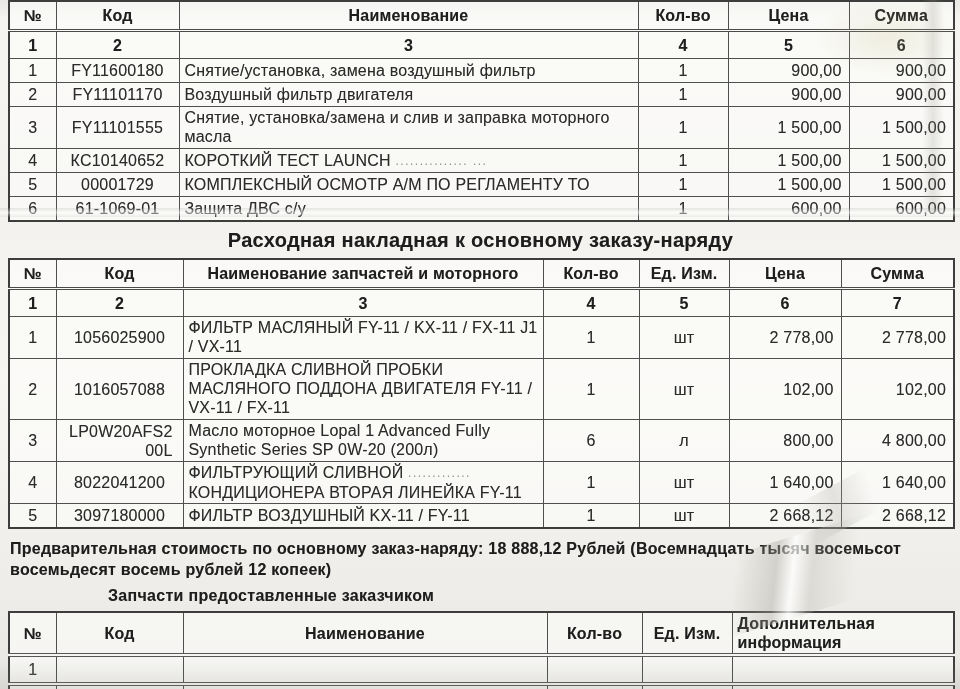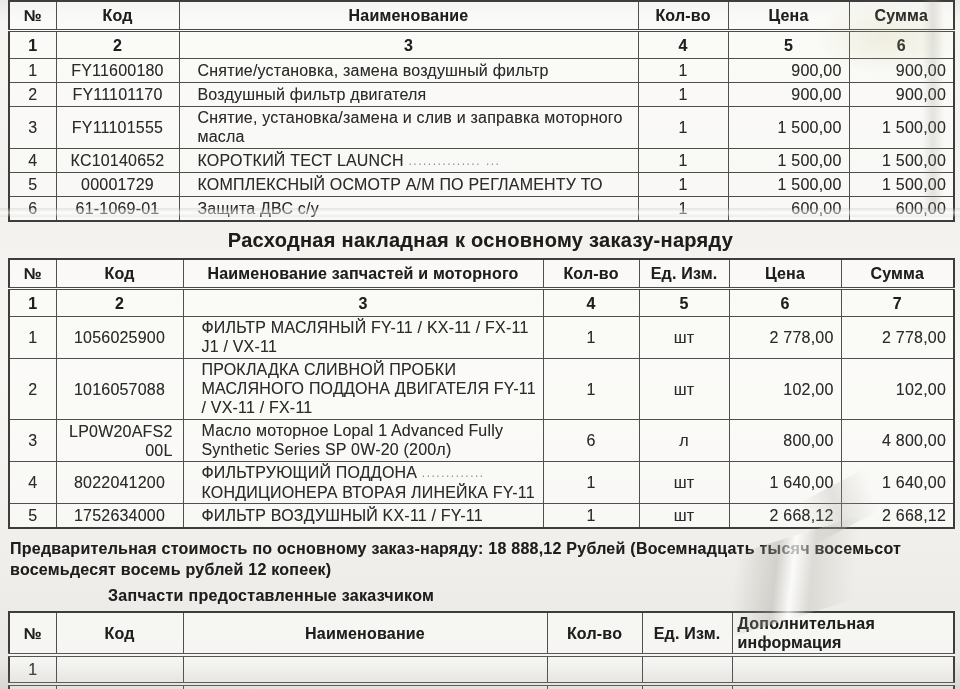--- a/index.html
+++ b/index.html
@@ -13,21 +13,21 @@
   table{border-collapse:collapse;table-layout:fixed;margin-left:8px;width:945px;
         background:rgba(253,253,251,0.6);}
   th,td{border:1px solid #4f4f4f;padding:1px 4px;vertical-align:middle;
         font-size:16px;line-height:19px;letter-spacing:0.2px;
         text-shadow:0 0 0.6px rgba(40,40,40,0.35);overflow:hidden;}
   table{border:2px solid #3d3d3d;}
   thead th{font-weight:700;text-align:center;height:25px;color:#1e1e1e;}
   thead tr.labels th{border-bottom:3px double #4a4a4a;}
   thead tr.nums td{font-weight:700;text-align:center;height:24px;color:#1e1e1e;}
   td.c{text-align:center;}
-  td.l{text-align:left;padding-left:18px;}
+  td.l{text-align:left;padding-left:5px;}
   td.r{text-align:right;padding-right:7px;}
   .t1 tbody td{height:21px;}
   .t2 tbody td{height:21px;}
   .t3{margin-top:6px;}
   .t3 thead th{border-bottom:3px double #4a4a4a;height:26px;}
   .t3 tbody td{height:23px;border-top:4px double #565656;color:#3a3a3a;}
   .t3 th.left{text-align:left;padding-left:5px;}
   .leader{color:#8f8f8f;letter-spacing:1.5px;font-size:12px;vertical-align:1px;
           text-shadow:none;}
   .name2{display:block;}
@@ -195,29 +195,29 @@
         <td class="c"><span class="code-break">LP0W20AFS200L</span></td>
         <td class="l"><span>Масло моторное Lopal 1 Advanced Fully Synthetic Series SP 0W-20 (200л)</span><span class="leader"></span><span class="name2"></span></td>
         <td class="c">6</td>
         <td class="c">л</td>
         <td class="r">800,00</td>
         <td class="r">4 800,00</td>
       </tr>
       <tr>
         <td class="c">4</td>
         <td class="c">8022041200</td>
-        <td class="l"><span>ФИЛЬТРУЮЩИЙ ПОДДОНА</span> <span class="leader">.............</span><span class="name2">КОНДИЦИОНЕРА ВТОРАЯ ЛИНЕЙКА  FY-11</span></td>
+        <td class="l"><span>ФИЛЬТРУЮЩИЙ СЛИВНОЙ</span> <span class="leader">.............</span><span class="name2">КОНДИЦИОНЕРА ВТОРАЯ ЛИНЕЙКА  FY-11</span></td>
         <td class="c">1</td>
         <td class="c">шт</td>
         <td class="r">1 640,00</td>
         <td class="r">1 640,00</td>
       </tr>
       <tr>
         <td class="c">5</td>
-        <td class="c">1752634000</td>
+        <td class="c">3097180000</td>
         <td class="l"><span>ФИЛЬТР ВОЗДУШНЫЙ KX-11 / FY-11</span><span class="leader"></span><span class="name2"></span></td>
         <td class="c">1</td>
         <td class="c">шт</td>
         <td class="r">2 668,12</td>
         <td class="r">2 668,12</td>
       </tr>
     </tbody>
   </table>
 
   <p class="summary">Предварительная стоимость по основному заказ-наряду: 18 888,12 Рублей (Восемнадцать тысяч восемьсот восемьдесят восемь рублей 12 копеек)</p>

